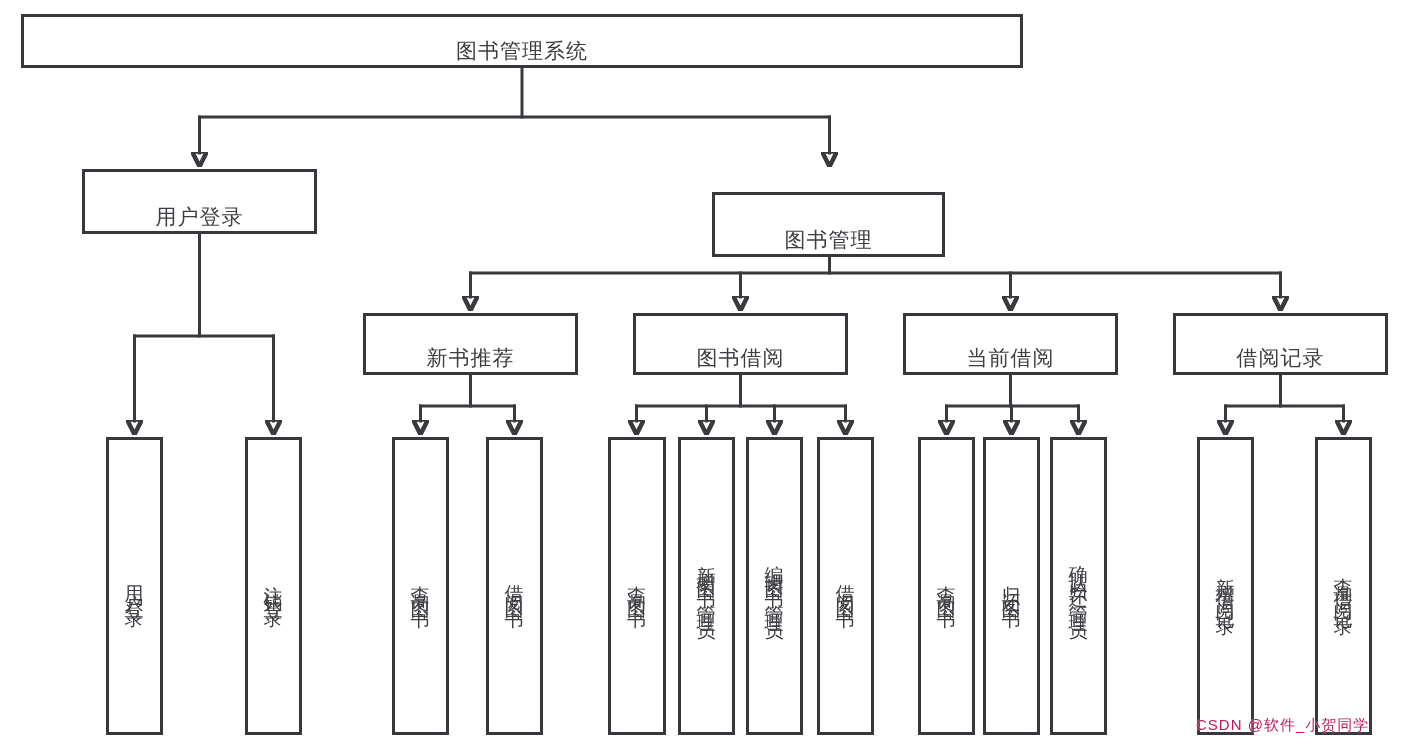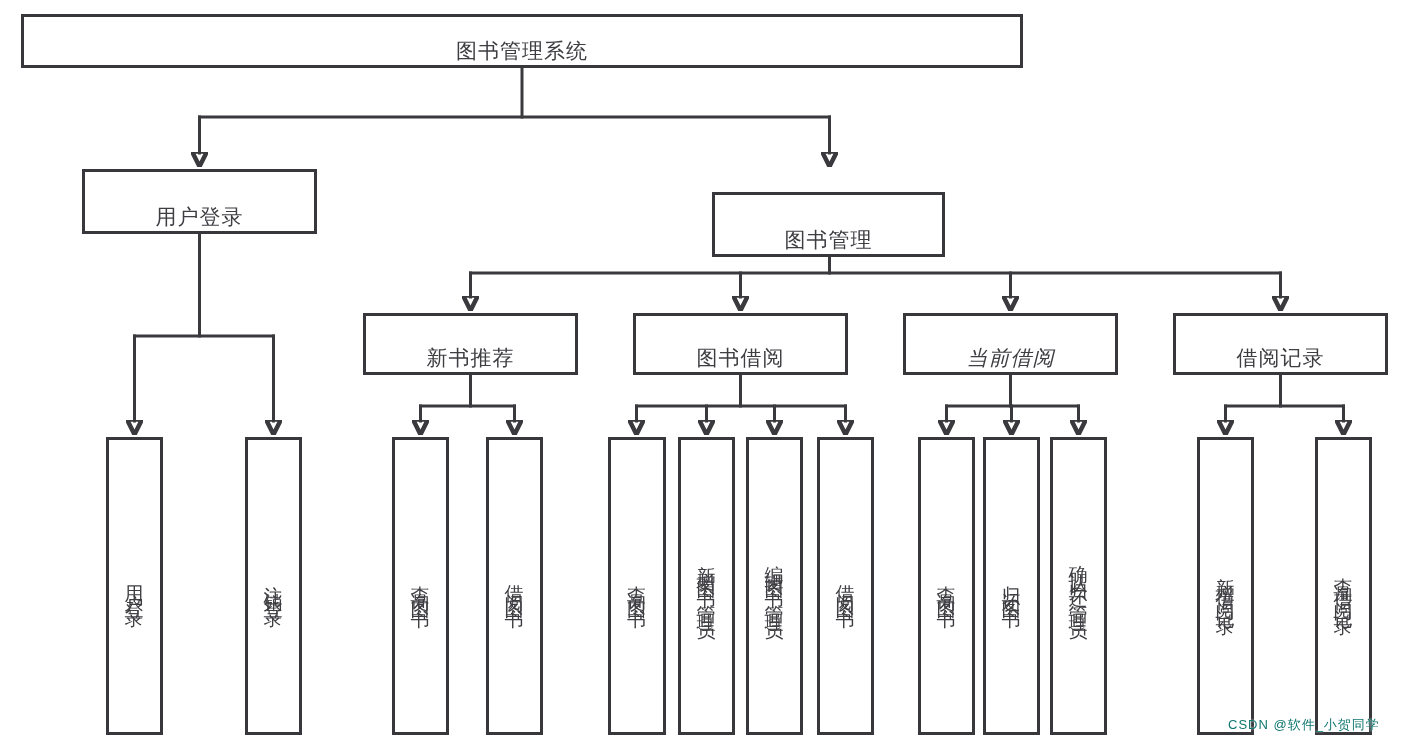--- a/index.html
+++ b/index.html
@@ -36,23 +36,23 @@
   .vbox span{
     writing-mode:vertical-rl;
     text-orientation:mixed;
     font-size:19px;
     letter-spacing:8px;
     line-height:1;
     white-space:nowrap;
   }
   .watermark{
     position:absolute;
-    left:1228px;top:716px;
-    font-size:13px;
-    color:#0f766e;
+    left:1196px;top:716px;
+    font-size:15px;
+    color:#be185d;
     letter-spacing:1px;
     z-index:5;
     text-shadow:0 0 2px #ffffff;
     white-space:nowrap;
   }
 </style>
 </head>
 <body>
 
 <div class="stage">
@@ -115,21 +115,21 @@
   <div class="hbox" style="left:712px;top:168px;width:233px;height:65px;margin-top:24px;">
     <span>图书管理</span>
   </div>
 
   <div class="hbox" style="left:633px;top:313px;width:215px;height:62px;">
     <span>图书借阅</span>
   </div>
   <div class="hbox" style="left:363px;top:313px;width:215px;height:62px;">
     <span>新书推荐</span>
   </div>
-  <div class="hbox" style="left:903px;top:313px;width:215px;height:62px;font-style:italic;">
+  <div class="hbox" style="left:903px;top:313px;width:215px;height:62px;">
     <span>当前借阅</span>
   </div>
   <div class="hbox" style="left:1173px;top:313px;width:215px;height:62px;">
     <span>借阅记录</span>
   </div>
 
   <div class="vbox" style="left:106px;top:437px;width:57px;height:298px;">
     <span>用户登录</span>
   </div>
   <div class="vbox" style="left:245px;top:437px;width:57px;height:298px;">

